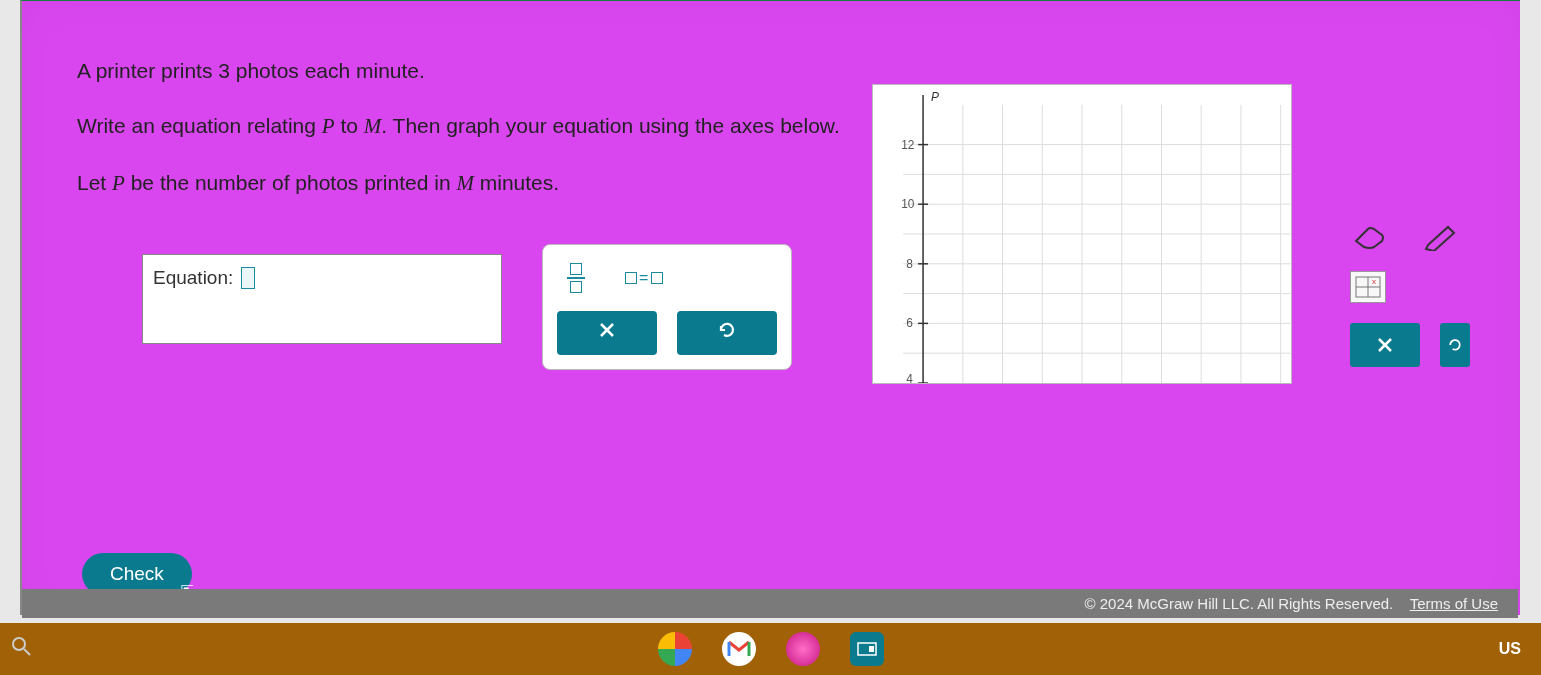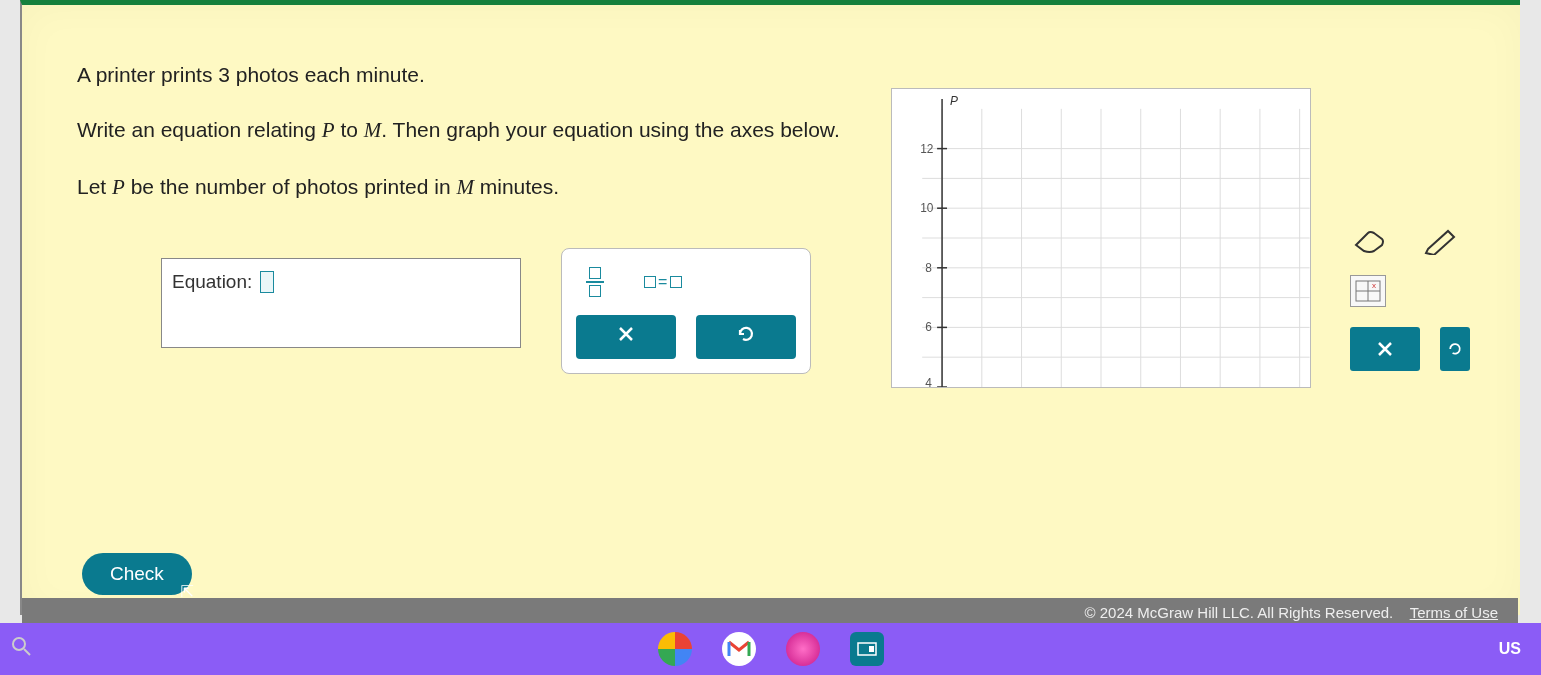--- a/index.html
+++ b/index.html
@@ -10,23 +10,23 @@
     height: 675px;
     overflow: hidden;
     position: relative;
   }
   .page-frame {
     position: absolute;
     left: 20px;
     top: 0;
     width: 1500px;
     height: 615px;
-    background: #fef9c3;
+    background: #d946ef;
     border-left: 2px solid #888;
-    border-top: 5px solid #15803d;
+    border-top: 1px solid #15803d;
     box-shadow: inset 0 0 40px rgba(0,0,0,0.03);
   }
   .question-text {
     padding: 55px 50px 0 55px;
     color: #222;
     font-size: 21px;
   }
   .question-text p { margin-bottom: 26px; line-height: 1.4; }
   .math-italic { font-family: 'Times New Roman', serif; font-style: italic; }
   .work-row {
@@ -40,21 +40,20 @@
     height: 90px;
     border: 1px solid #888;
     background: #fff;
     padding: 12px 10px;
     font-size: 19px;
     color: #333;
     display: flex;
     align-items: flex-start;
     gap: 8px;
     margin-top: 10px;
-    margin-left: 19px;
   }
   .eq-input-placeholder {
     display: inline-block;
     width: 14px;
     height: 22px;
     border: 1px solid #1a8a9e;
     background: #eaf6f8;
   }
   .palette {
     width: 250px;
@@ -156,37 +155,37 @@
     background: #fff;
     border: 1px solid #aaa;
     border-radius: 22px;
     padding: 10px 24px;
     font-size: 19px;
     color: #333;
     cursor: pointer;
   }
   .copyright-bar {
     position: absolute;
-    bottom: 48px;
+    bottom: 57px;
     left: 22px;
     width: 1496px;
     background: #7a7a7a;
     color: #eee;
     font-size: 15px;
     text-align: right;
     padding: 6px 20px;
   }
   .copyright-bar a { color:#eee; text-decoration: underline; }
   .taskbar {
     position: absolute;
     bottom: 0;
     left: 0;
     width: 1541px;
     height: 52px;
-    background: #8b5cf6;
+    background: #a16207;
     display: flex;
     align-items: center;
     justify-content: center;
     gap: 30px;
   }
   .tb-icon {
     width: 34px; height: 34px; border-radius: 50%;
     display:flex;align-items:center;justify-content:center;
     font-size:18px;font-weight:bold;
   }

